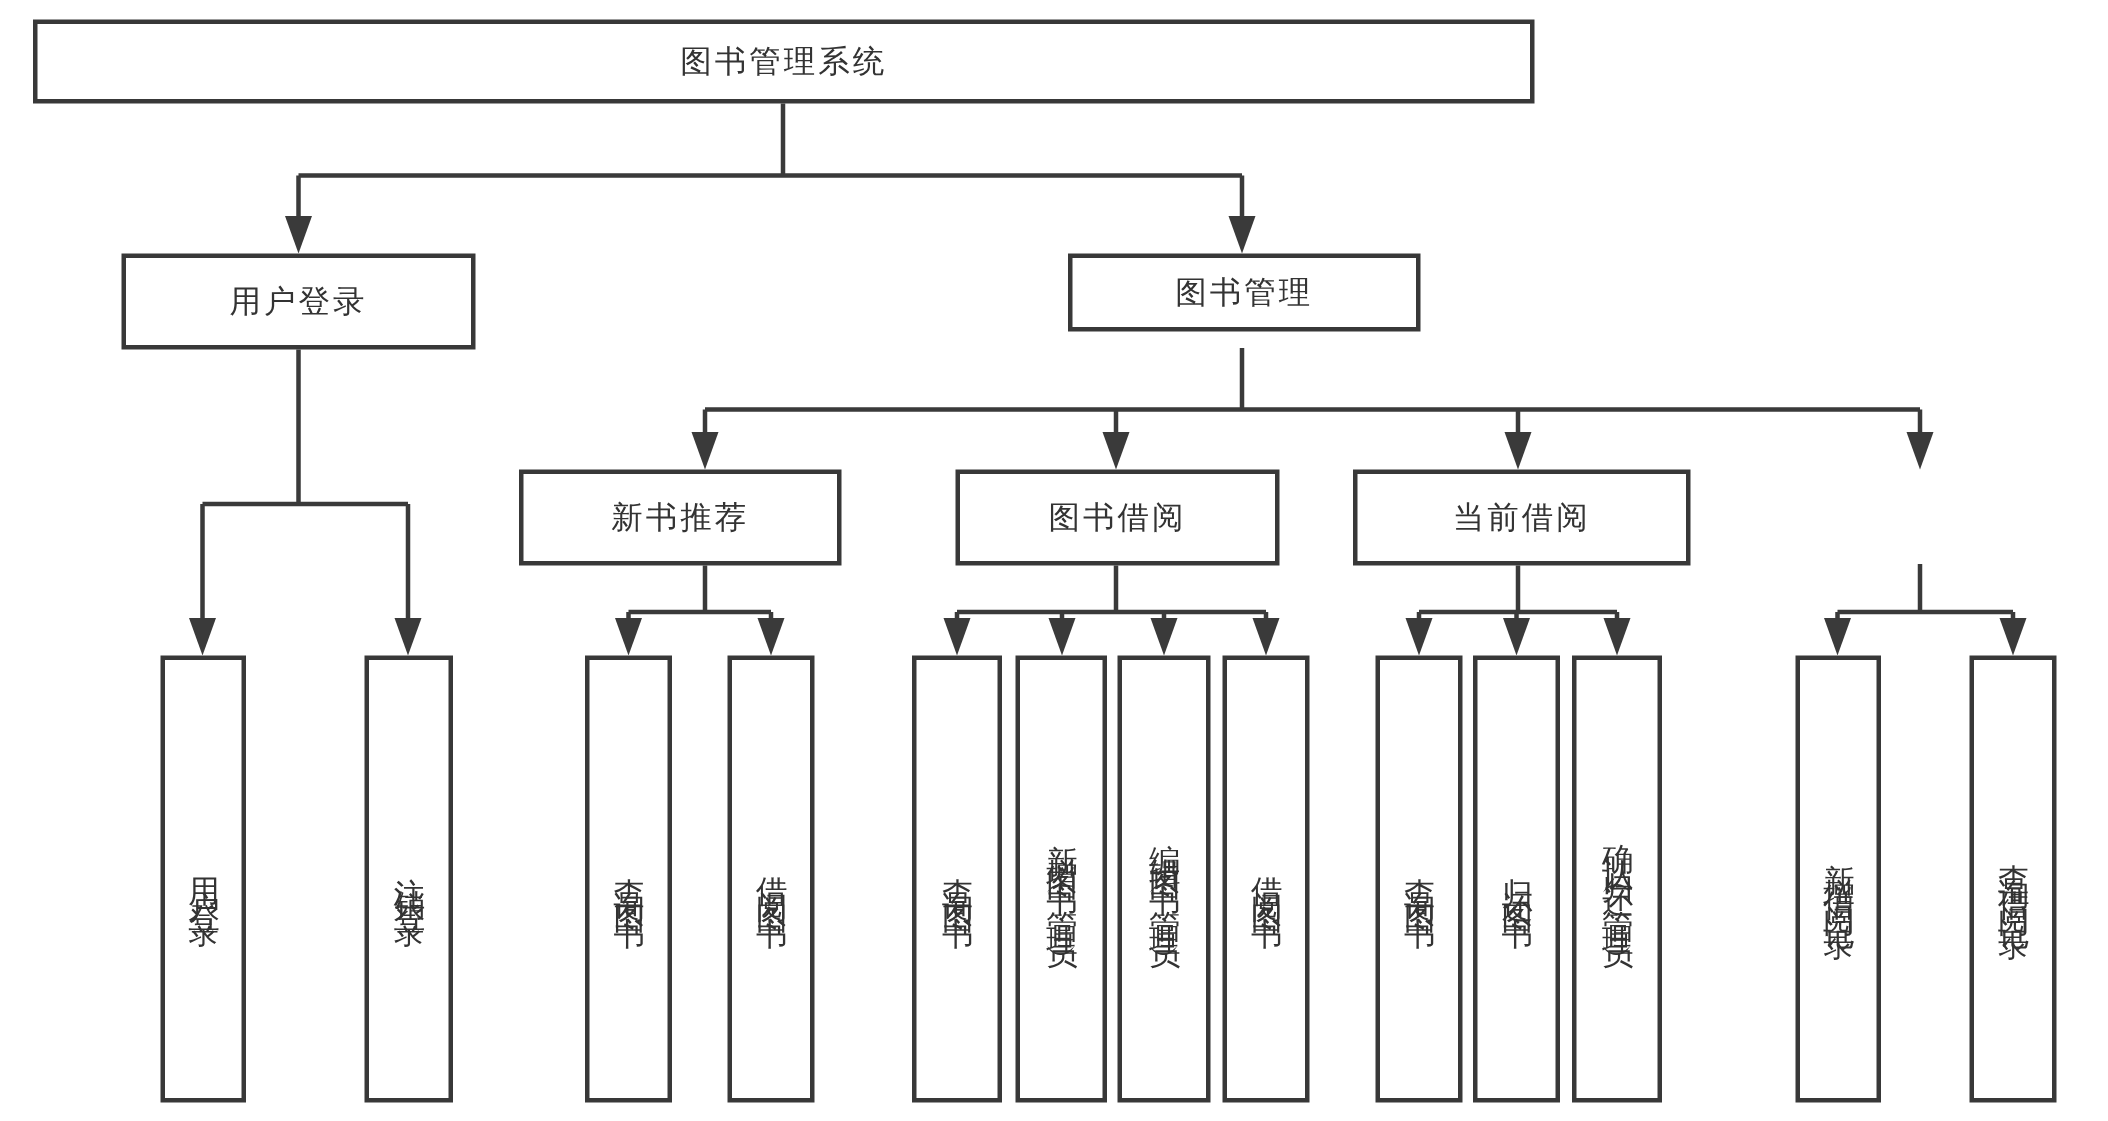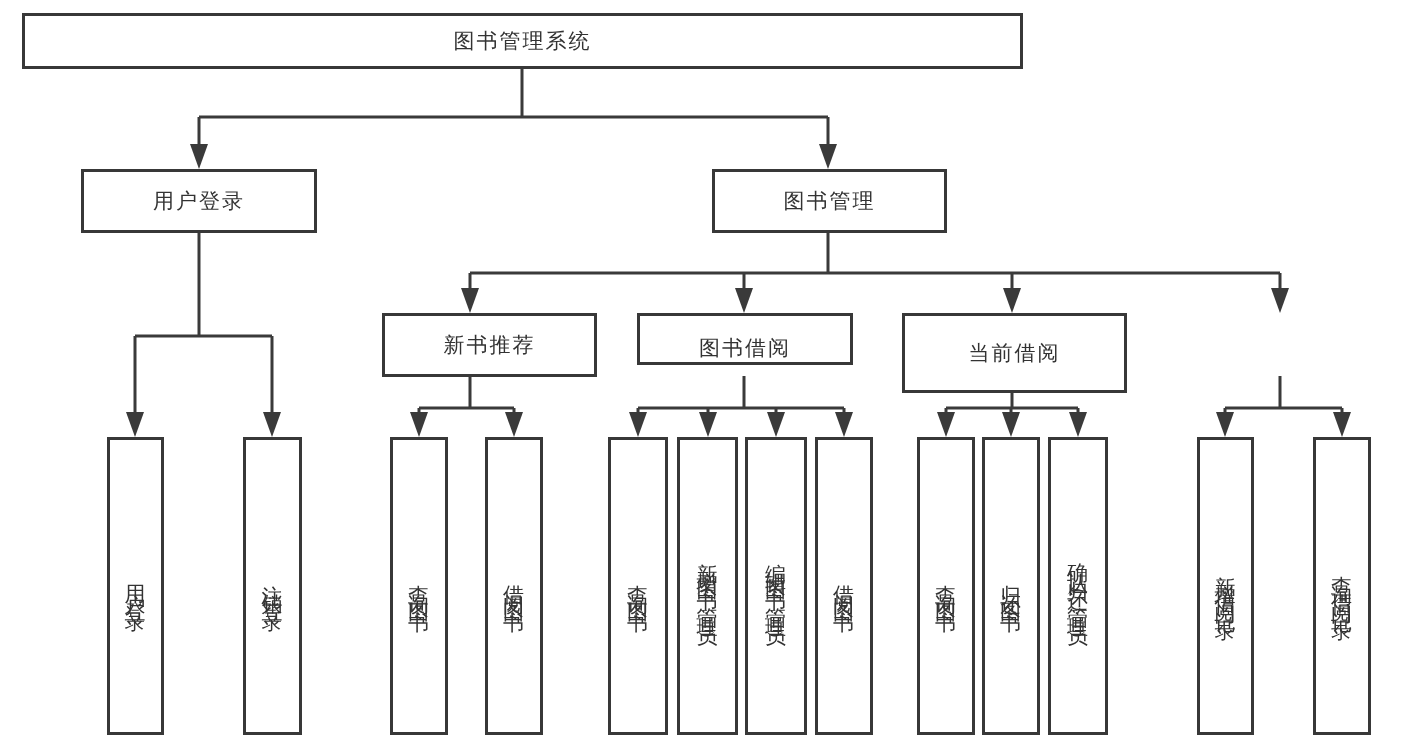--- a/index.html
+++ b/index.html
@@ -32,24 +32,24 @@
     writing-mode:vertical-rl;
     text-orientation:mixed;
     font-size:21px;
     letter-spacing:9px;
     line-height:1;
     white-space:nowrap;
   }
   
   .n-root       {left:22px;  top:13px;  width:1001px;height:56px;}
   .n-userlogin  {left:81px;  top:169px; width:236px; height:64px;}
-  .n-bookmgmt   {left:712px; top:169px; width:235px; height:64px;align-items:center;}
-  .n-newbook    {left:382px; top:313px; width:215px; height:64px;}
-  .n-borrow     {left:637px; top:313px; width:216px; height:52px;align-items:flex-end;}
-  .n-current    {left:902px; top:313px; width:225px; height:80px;}
+  .n-bookmgmt   {left:712px; top:169px; width:235px; height:52px;align-items:center;}
+  .n-newbook    {left:346px; top:313px; width:215px; height:64px;}
+  .n-borrow     {left:637px; top:313px; width:216px; height:64px;}
+  .n-current    {left:902px; top:313px; width:225px; height:64px;}
   .n-records    {left:1172px;top:313px; width:215px; height:64px;}
   .leaf{top:437px;height:298px;}
   .l-ul-login   {left:107px; width:57px;}
   .l-ul-logout  {left:243px; width:59px;}
   .l-nb-query   {left:390px; width:58px;}
   .l-nb-borrow  {left:485px; width:58px;}
   .l-bb-query   {left:608px; width:60px;}
   .l-bb-add     {left:677px; width:61px;}
   .l-bb-edit    {left:745px; width:62px;}
   .l-bb-borrow  {left:815px; width:58px;}

